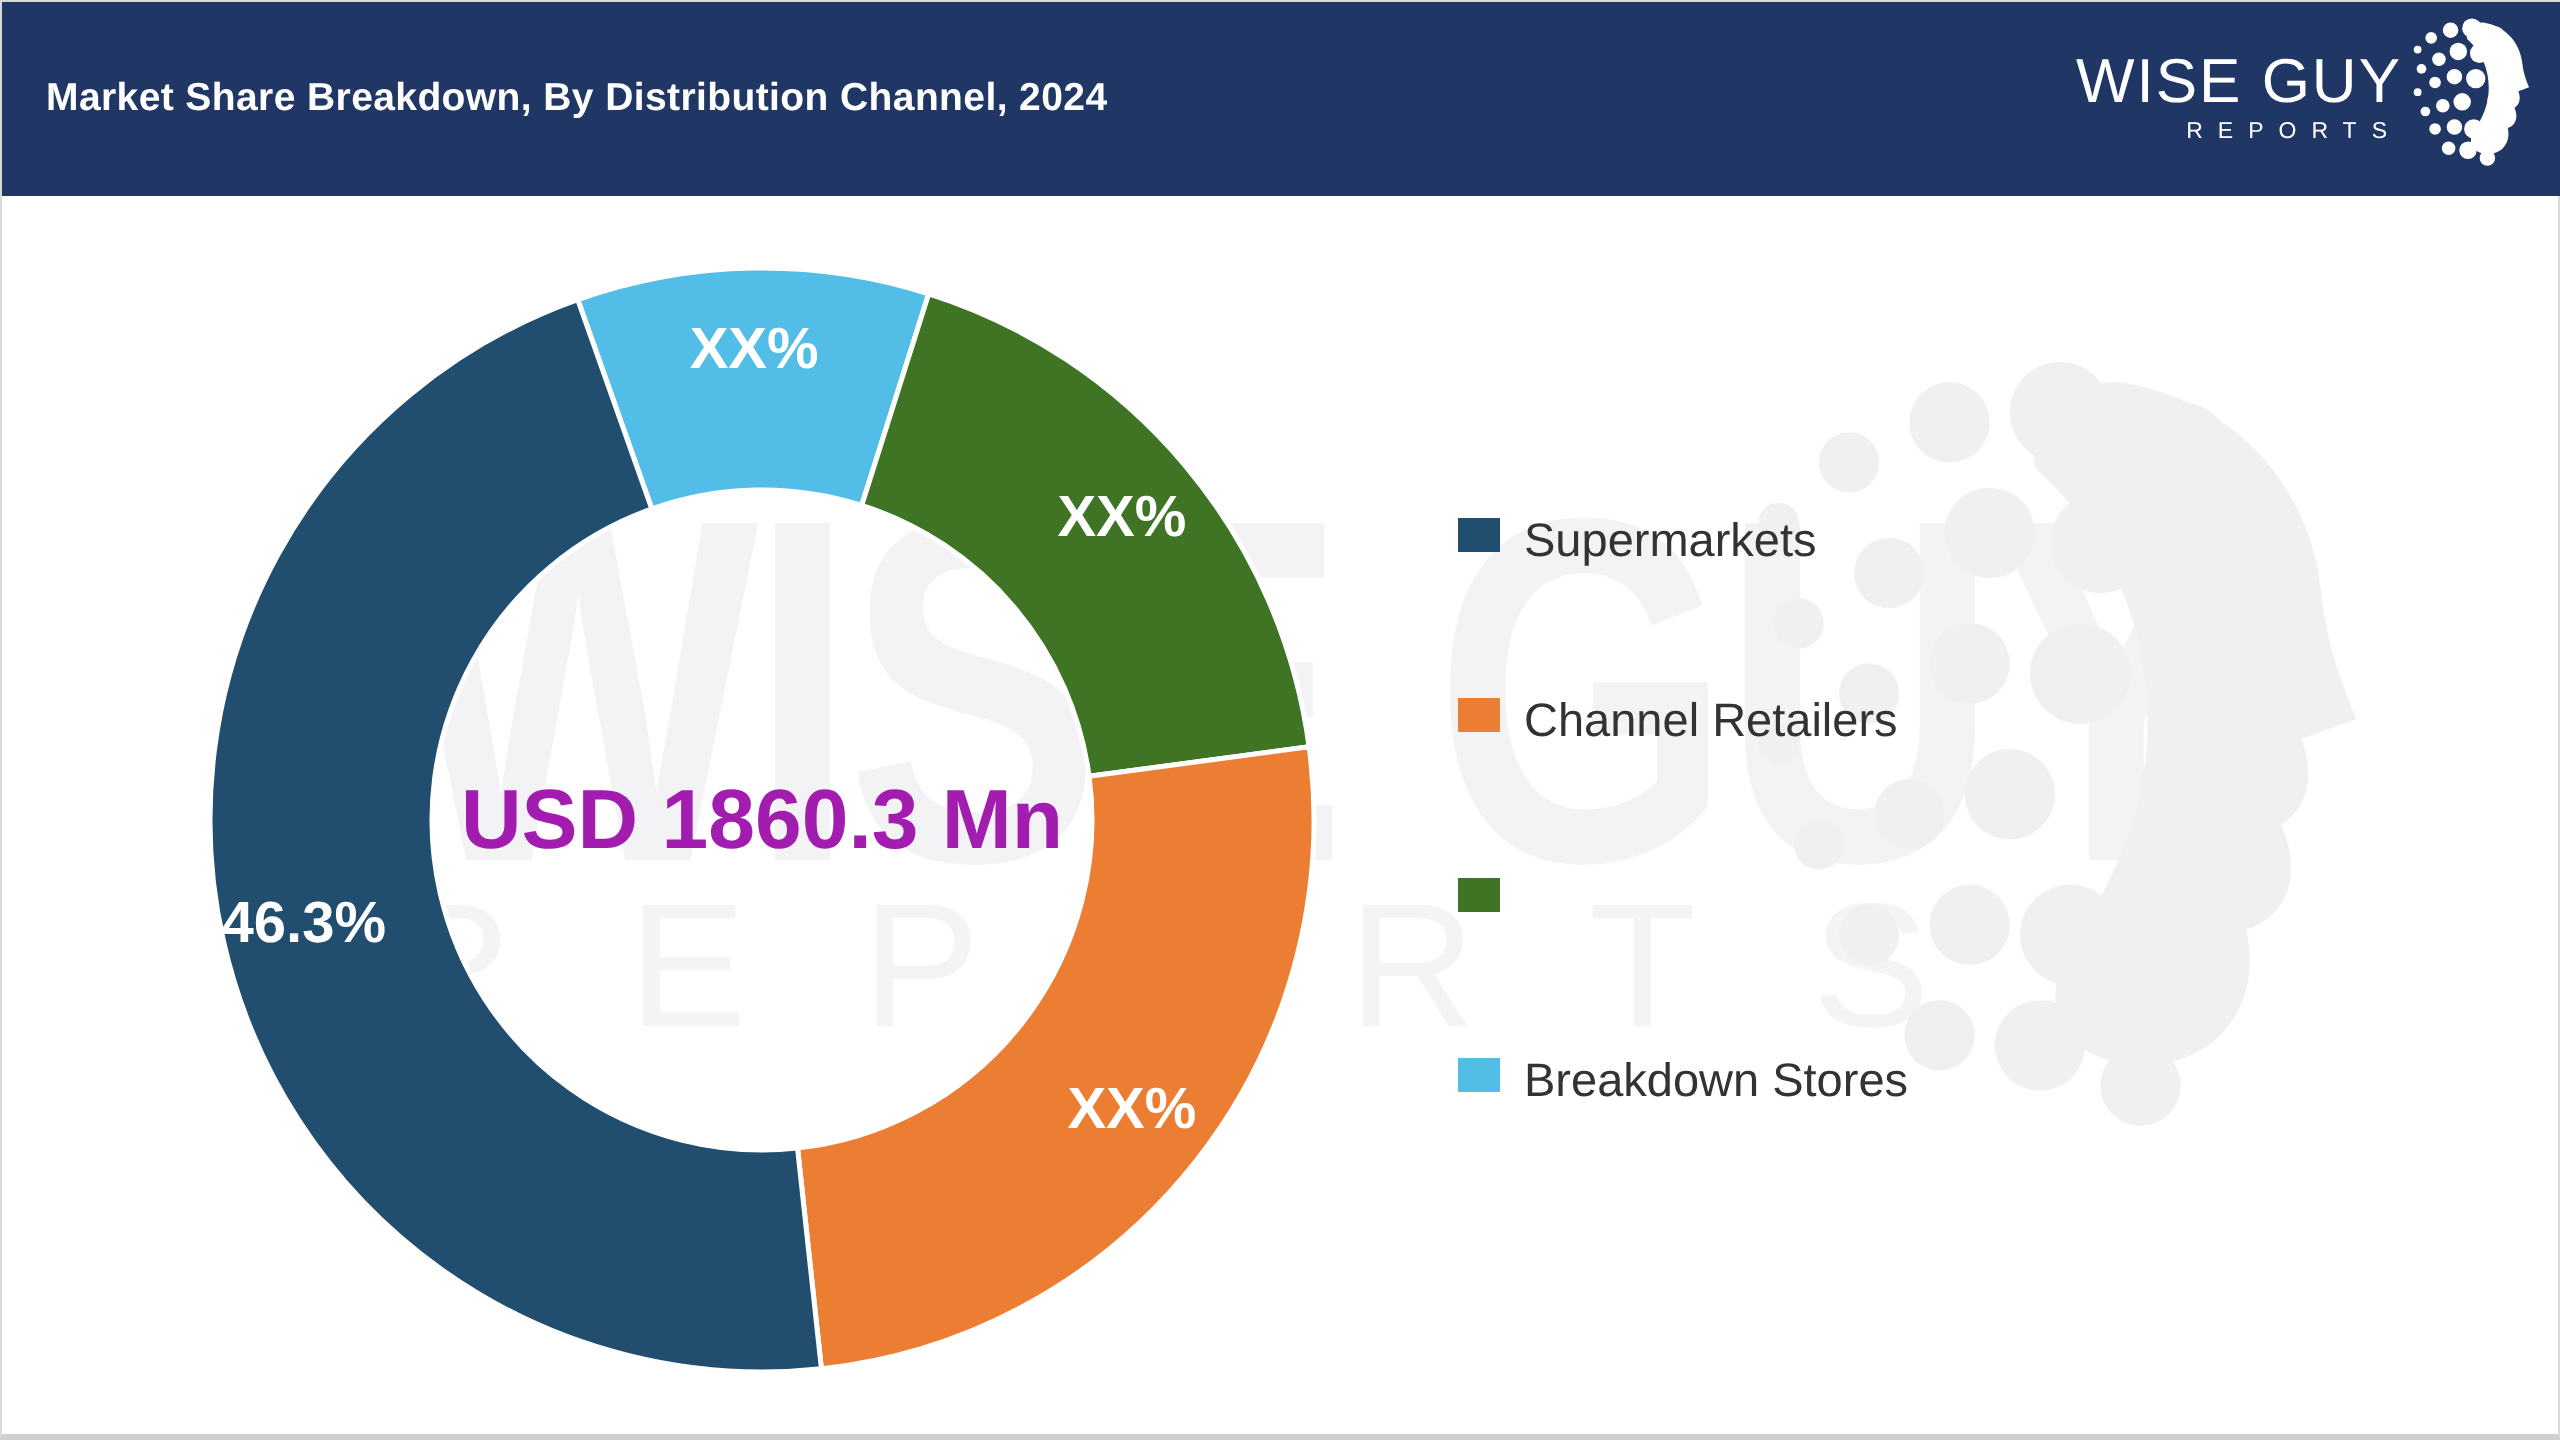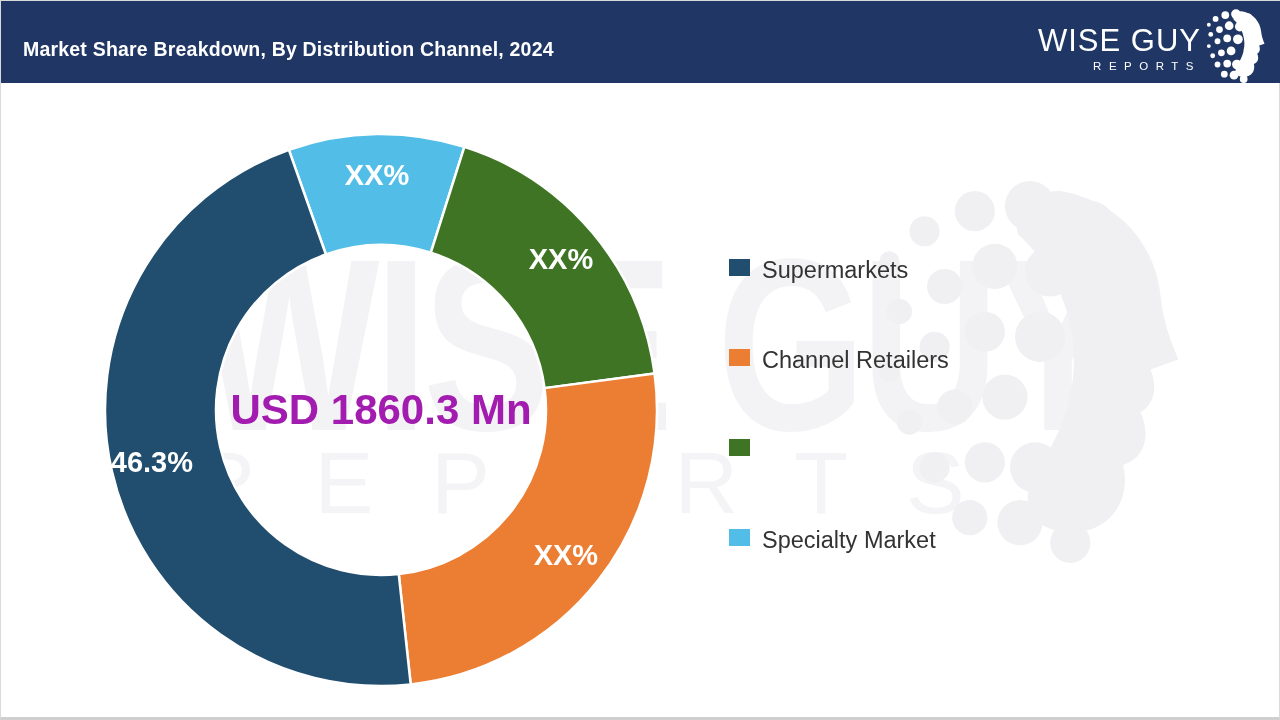--- a/index.html
+++ b/index.html
@@ -1,21 +1,21 @@
 <!DOCTYPE html>
 <html><head>
 <meta charset="utf-8">
 <style>
   html,body{margin:0;padding:0;}
   body{width:1280px;height:720px;overflow:hidden;background:#fff;
        font-family:"Liberation Sans","DejaVu Sans",sans-serif;}
   .page{position:relative;width:1280px;height:720px;background:#fff;
         box-sizing:border-box;border:1px solid #d9d9d9;border-bottom:3px solid #cfcfcf;}
   
-  .header{position:absolute;left:0;top:0;width:1280px;height:82px;background:#203765;}
+  .header{position:absolute;left:0;top:0;width:1280px;height:97px;background:#203765;}
   .header .title{position:absolute;left:22px;top:0;height:97px;display:flex;align-items:center;
                  color:#ffffff;font-size:19.5px;font-weight:bold;letter-spacing:.2px;}
   .logo{position:absolute;right:16px;top:8px;display:flex;align-items:center;}
   .logo-text{text-align:right;margin-right:2px;}
   .logo-line1{color:#fff;font-size:31px;font-weight:400;letter-spacing:1px;line-height:1;}
   .logo-line2{color:#fff;font-size:11.5px;font-weight:400;letter-spacing:7.5px;margin-top:4px;
               padding-left:6px;}
   .logo-face{width:62px;height:78px;}
   
   .wm-text1{position:absolute;left:198px;top:222px;font-size:245px;font-weight:bold;line-height:1;
@@ -129,17 +129,17 @@
       </div>
       <div class="legend-row">
         <span class="swatch" style="background: rgb(236, 126, 51);"></span>
         <span class="legend-label">Channel Retailers</span>
       </div>
       <div class="legend-row">
         <span class="swatch" style="background: rgb(62, 116, 35);"></span>
       </div>
       <div class="legend-row">
         <span class="swatch" style="background: rgb(82, 190, 232);"></span>
-        <span class="legend-label">Specialty Market</span>
+        <span class="legend-label">Breakdown Stores</span>
       </div>
     </div>
 
 </div>
 
 </body></html>

